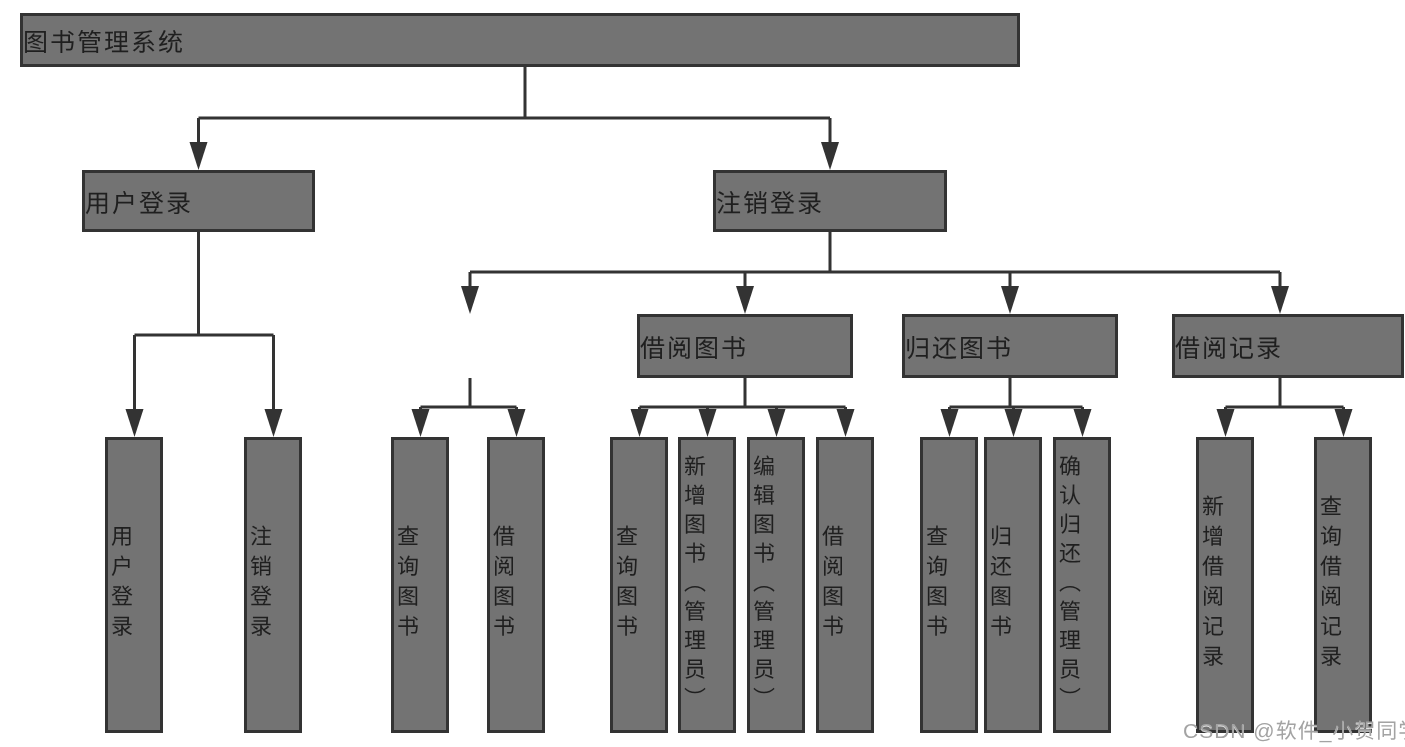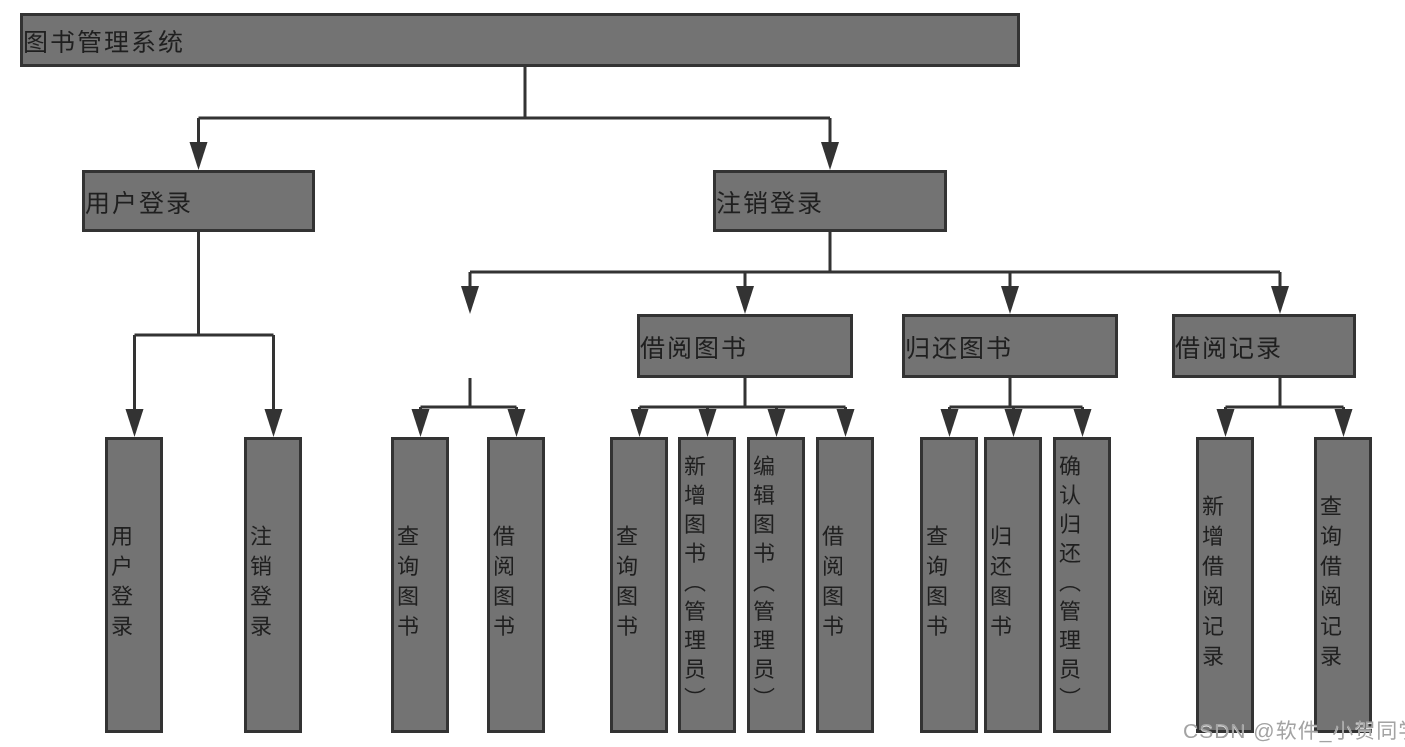--- a/index.html
+++ b/index.html
@@ -124,21 +124,21 @@
   <div class="node h-node" style="left:713px;top:170px;width:234px;height:62px">
     <span>注销登录</span>
   </div>
 
   <div class="node h-node" style="left:637px;top:314px;width:216px;height:64px">
     <span>借阅图书</span>
   </div>
   <div class="node h-node" style="left:902px;top:314px;width:216px;height:64px">
     <span>归还图书</span>
   </div>
-  <div class="node h-node" style="left:1172px;top:314px;width:184px;height:64px">
+  <div class="node h-node" style="left:1172px;top:314px;width:232px;height:64px">
     <span>借阅记录</span>
   </div>
 
   <div class="node v-node" style="left:105px;top:437px;width:58px;height:296px">
     <span>用户登录</span>
   </div>
   <div class="node v-node" style="left:244px;top:437px;width:58px;height:296px">
     <span>注销登录</span>
   </div>
 

